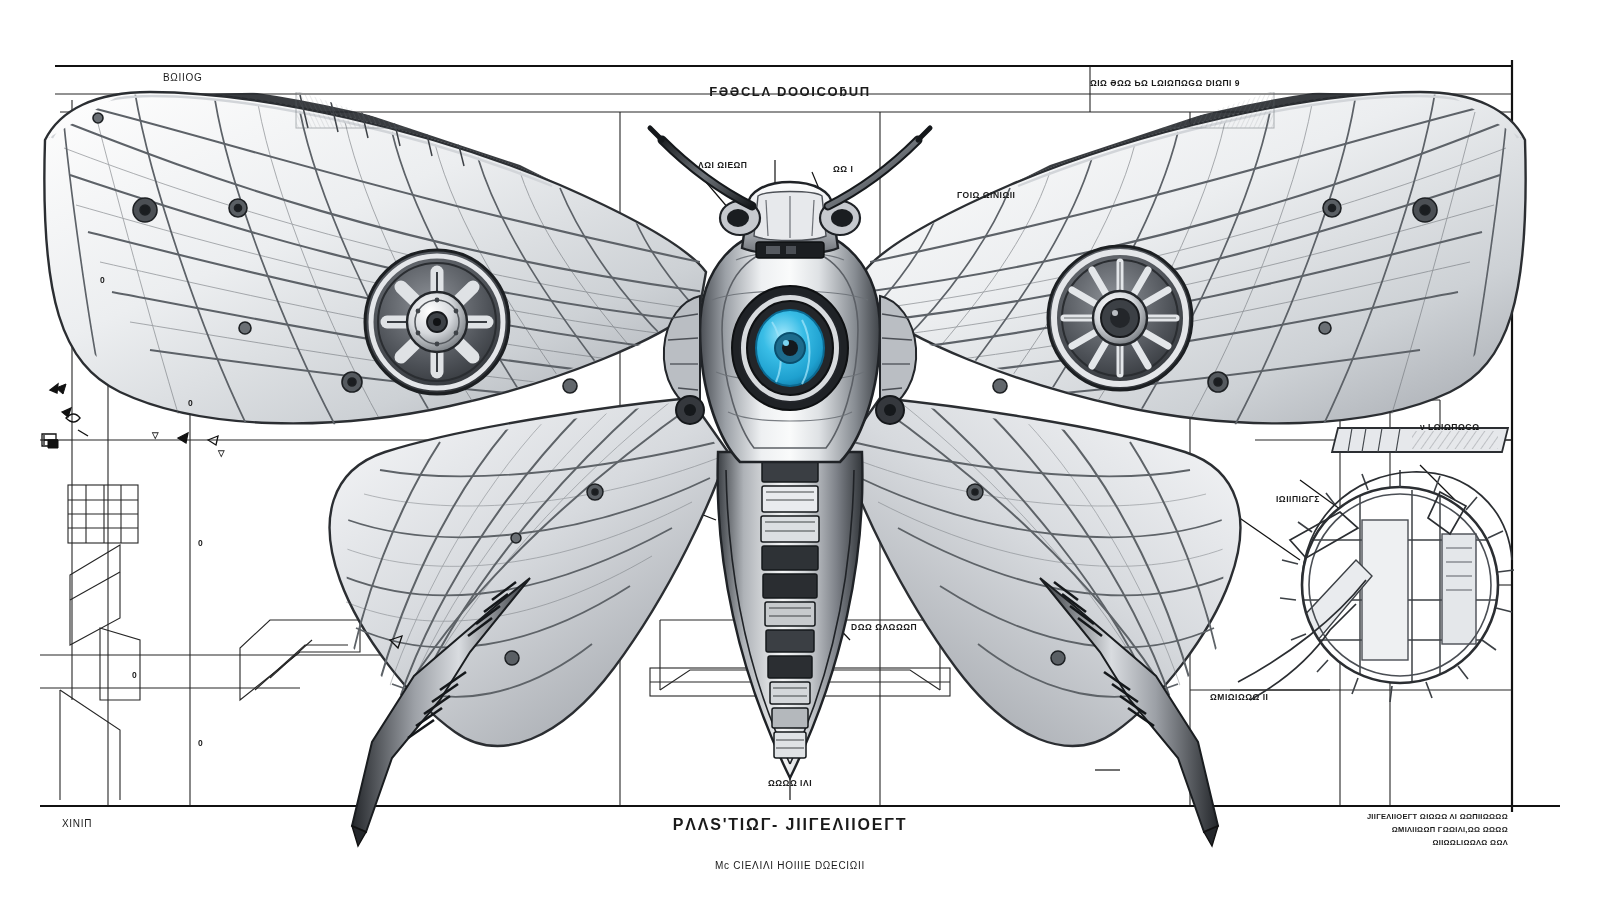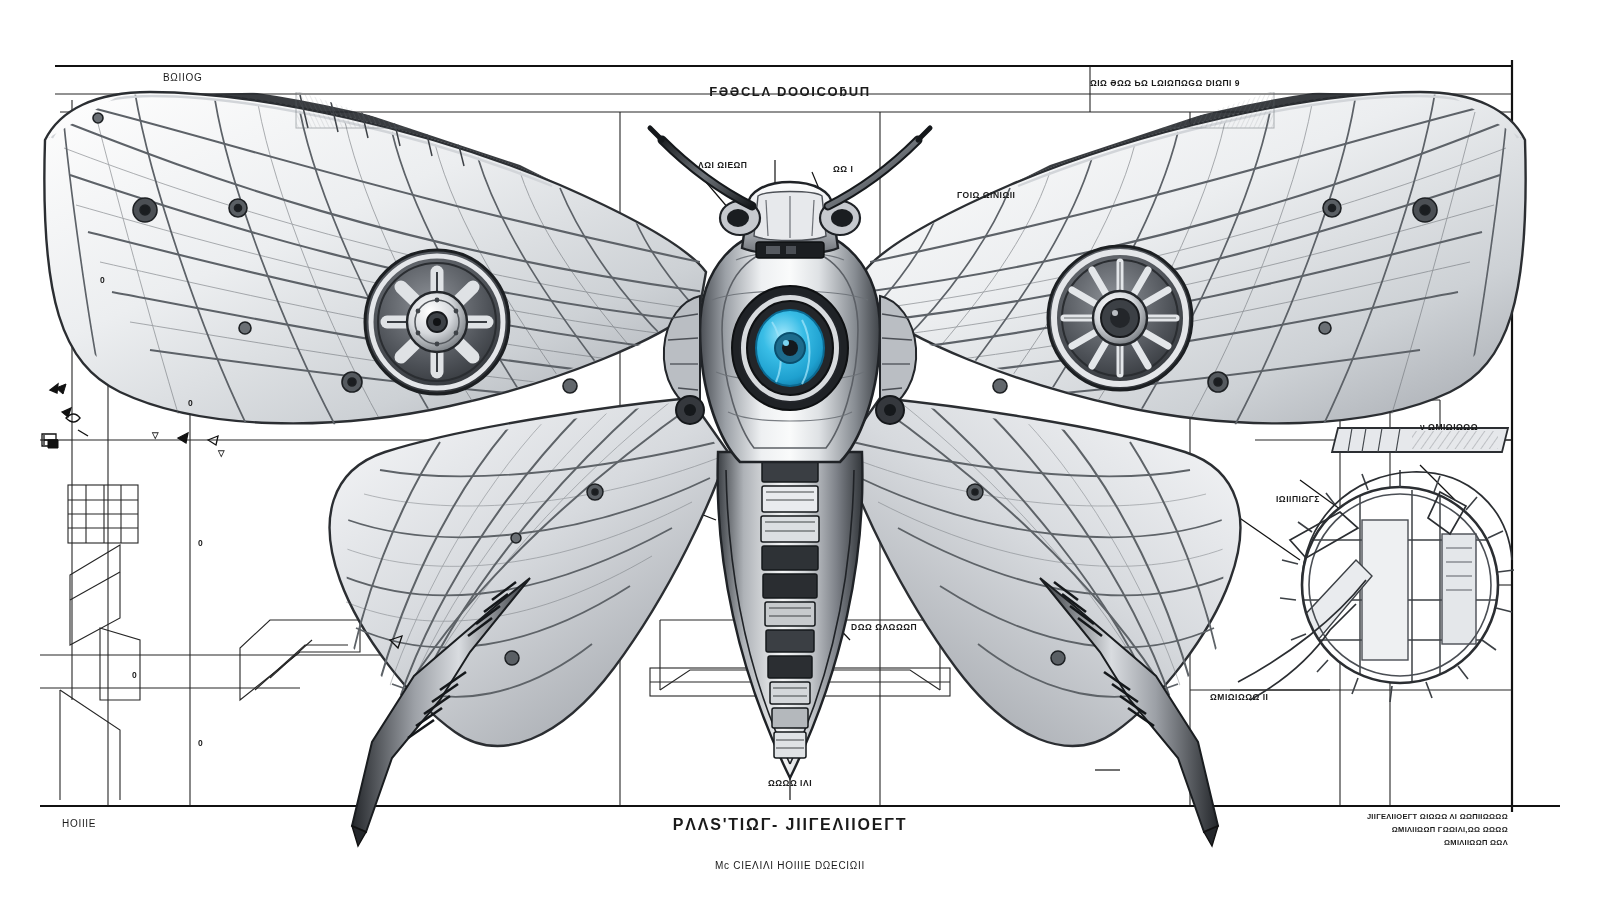--- a/index.html
+++ b/index.html
@@ -655,37 +655,37 @@
 <div class="lbl t-xs ctr" style="left:1165px;top:78px;">ΩΙΩ ƏΩΩ ƄΩ LΩΙΩΠΩGΩ DΙΩΠI 9</div>
 
 <div class="lbl t-xs" style="left:698px;top:160px;">ΛΩI ΩΙΕΩΠ</div>
 
 <div class="lbl t-xs" style="left:833px;top:164px;">ΩΩ Ι</div>
 
 <div class="lbl t-xs" style="left:957px;top:190px;">ΓΟΙΩ ΩΙΝΙΩΙΙ</div>
 
 <div class="lbl t-xs" style="left:851px;top:622px;">DΩΩ ΩΛΩΩΩΠ</div>
 
-<div class="lbl t-xs" style="left:1420px;top:422px;">ν ΩΜΙΩΙΩΩΩ</div>
+<div class="lbl t-xs" style="left:1420px;top:422px;">ν LΩΙΩΠΩGΩ</div>
 
 <div class="lbl t-xs" style="left:1276px;top:494px;">ΙΩΙΙΠΙΩΓΣ</div>
 
 <div class="lbl t-xs" style="left:1210px;top:692px;">ΩΜΙΩΙΩΩΩ ΙΙ</div>
 
 <div class="lbl t-xs ctr" style="left:790px;top:778px;">ΩΩΩΩ ΙΛΙ</div>
 
 <div class="lbl t-big ctr" style="left:790px;top:816px;">PΛΛS'TIΩΓ- JΙΙΓΕΛΙΙΟΕΓΤ</div>
 
 <div class="lbl t-sm ctr" style="left:790px;top:860px;">Mc CΙΕΛΙΛΙ ΗΟΙΙΙΕ DΩΕCΙΩΙΙ</div>
 
-<div class="lbl t-sm" style="left:62px;top:818px;">ΗΟΙΙΙΕ</div>
+<div class="lbl t-sm" style="left:62px;top:818px;">ΧΙΝΙΠ</div>
 
 <div class="lbl t-tiny rgt" style="left:1508px;top:812px;">JΙΙΓΕΛΙΙΟΕΓΤ ΩΙΩΩΩ ΛΙ ΩΩΠΙΙΩΩΩΩ</div>
 <div class="lbl t-tiny rgt" style="left:1508px;top:825px;">ΩΜΙΛΙΙΩΩΠ ΓΩΩΙΛΙ,ΩΩ ΩΩΩΩ</div>
-<div class="lbl t-tiny rgt" style="left:1508px;top:838px;">ΩΜΙΛΙΙΩΩΠ ΩΩΛ</div>
+<div class="lbl t-tiny rgt" style="left:1508px;top:838px;">ΩΙΙΩΩLΙΩΩΛΩ ΩΩΛ</div>
 
 <div class="lbl t-xs" style="left:100px;top:275px;">0</div>
 <div class="lbl t-xs" style="left:188px;top:398px;">0</div>
 <div class="lbl t-xs" style="left:198px;top:538px;">0</div>
 <div class="lbl t-xs" style="left:198px;top:738px;">0</div>
 <div class="lbl t-xs" style="left:132px;top:670px;">0</div>
 
 <div class="lbl t-xs" style="left:152px;top:430px;">▽</div>
 <div class="lbl t-xs" style="left:218px;top:448px;">▽</div>
 

